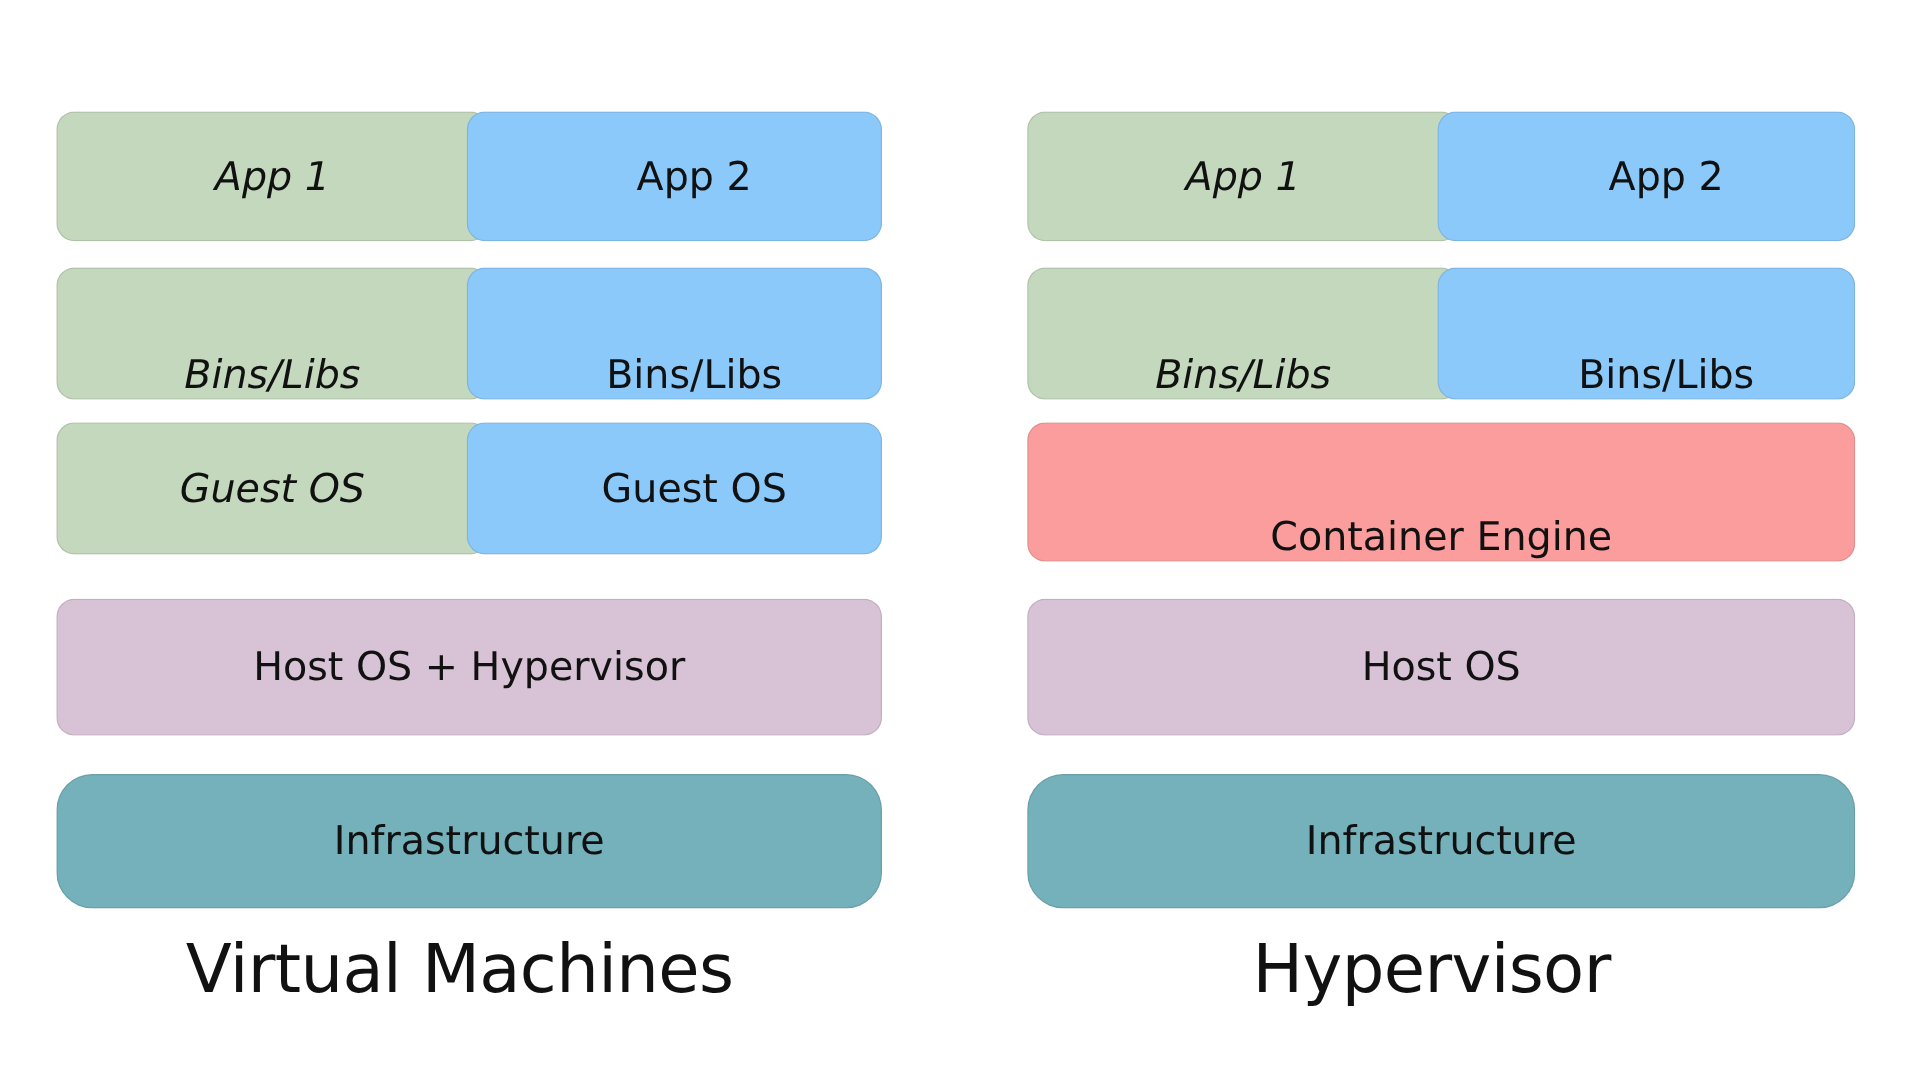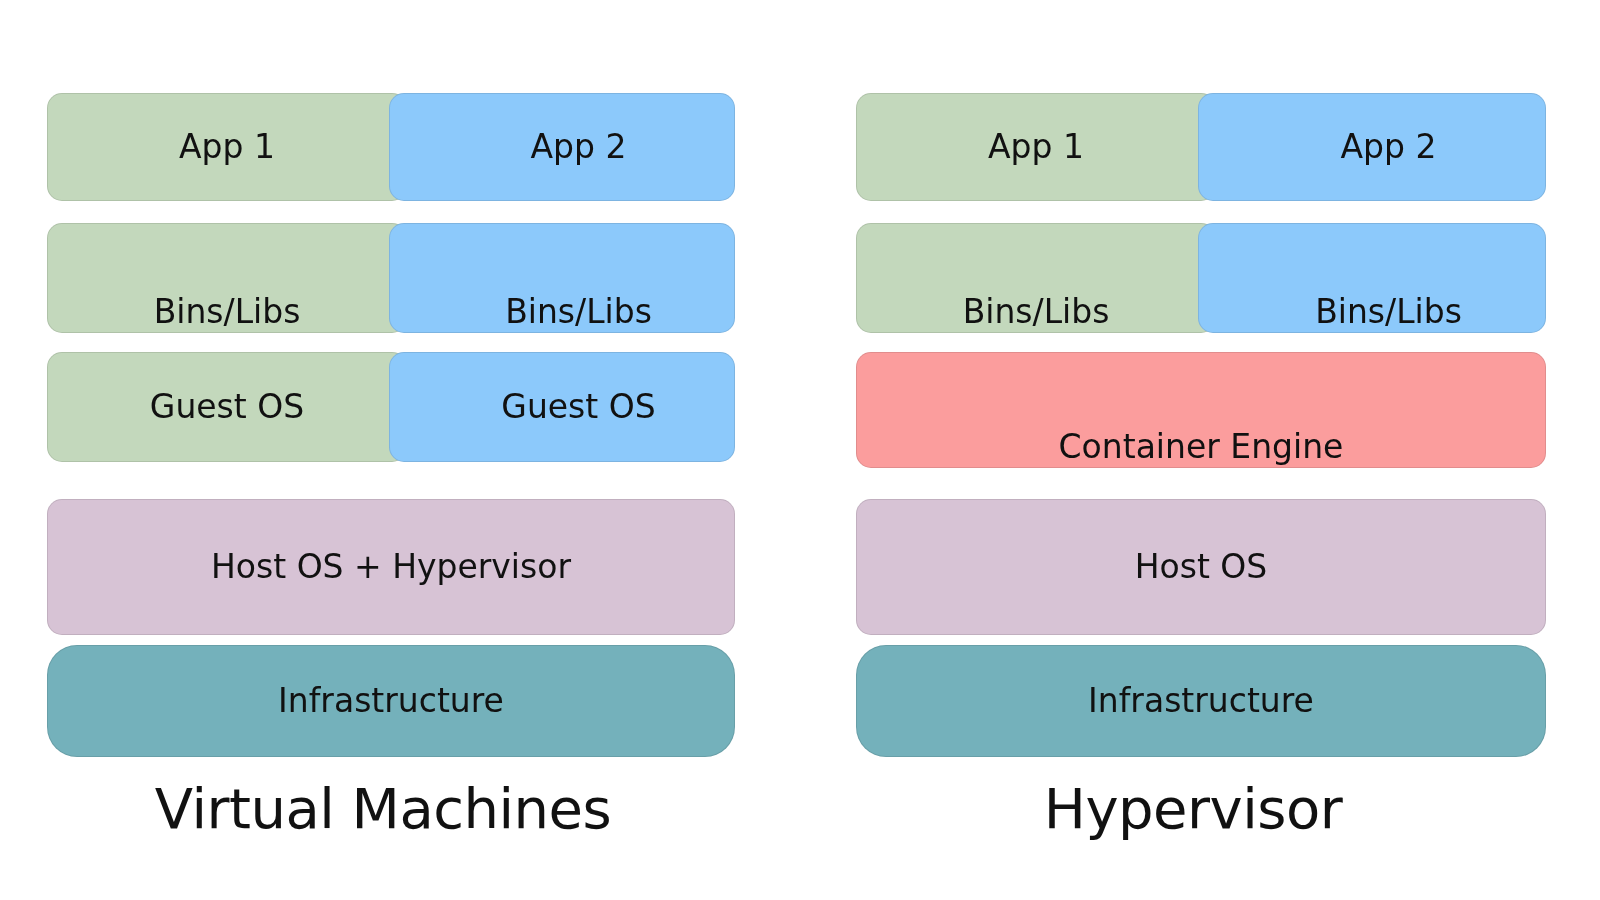--- a/index.html
+++ b/index.html
@@ -41,30 +41,30 @@
     color: var(--text);
     white-space: nowrap;
   }
   .c-green    { background: var(--green); }
   .c-blue     { background: var(--blue); }
   .c-pink     { background: var(--pink); align-items: flex-end; }
   .c-lavender { background: var(--lavender); }
   .c-teal     { background: var(--teal); border-radius: 30px; }
 
   
-  .cell1 { left: 0; width: 360px; }
+  .cell1 { left: 0; width: 360px; font-style: italic; }
   .cell2 { left: 342px; right: 0; padding-left: 33px; }
   .full  { left: 0; right: 0; }
 
   
   .r1      { top:  93px; height: 108px; }
   .r2      { top: 223px; height: 110px; align-items: flex-end; }
   .r3      { top: 352px; height: 110px; justify-content: center; }
   .r3tall  { top: 352px; height: 116px; }
-  .r4      { top: 499px; height: 136px; }
+  .r4      { top: 499px; height: 114px; }
   .r5      { top: 645px; height: 112px; }
 
   .diagram-title {
     position: absolute;
     top: 776px;
     left: 0; right: 16px;
     text-align: center;
     font-size: 56px;
     font-weight: 400;
     letter-spacing: -0.5px;

